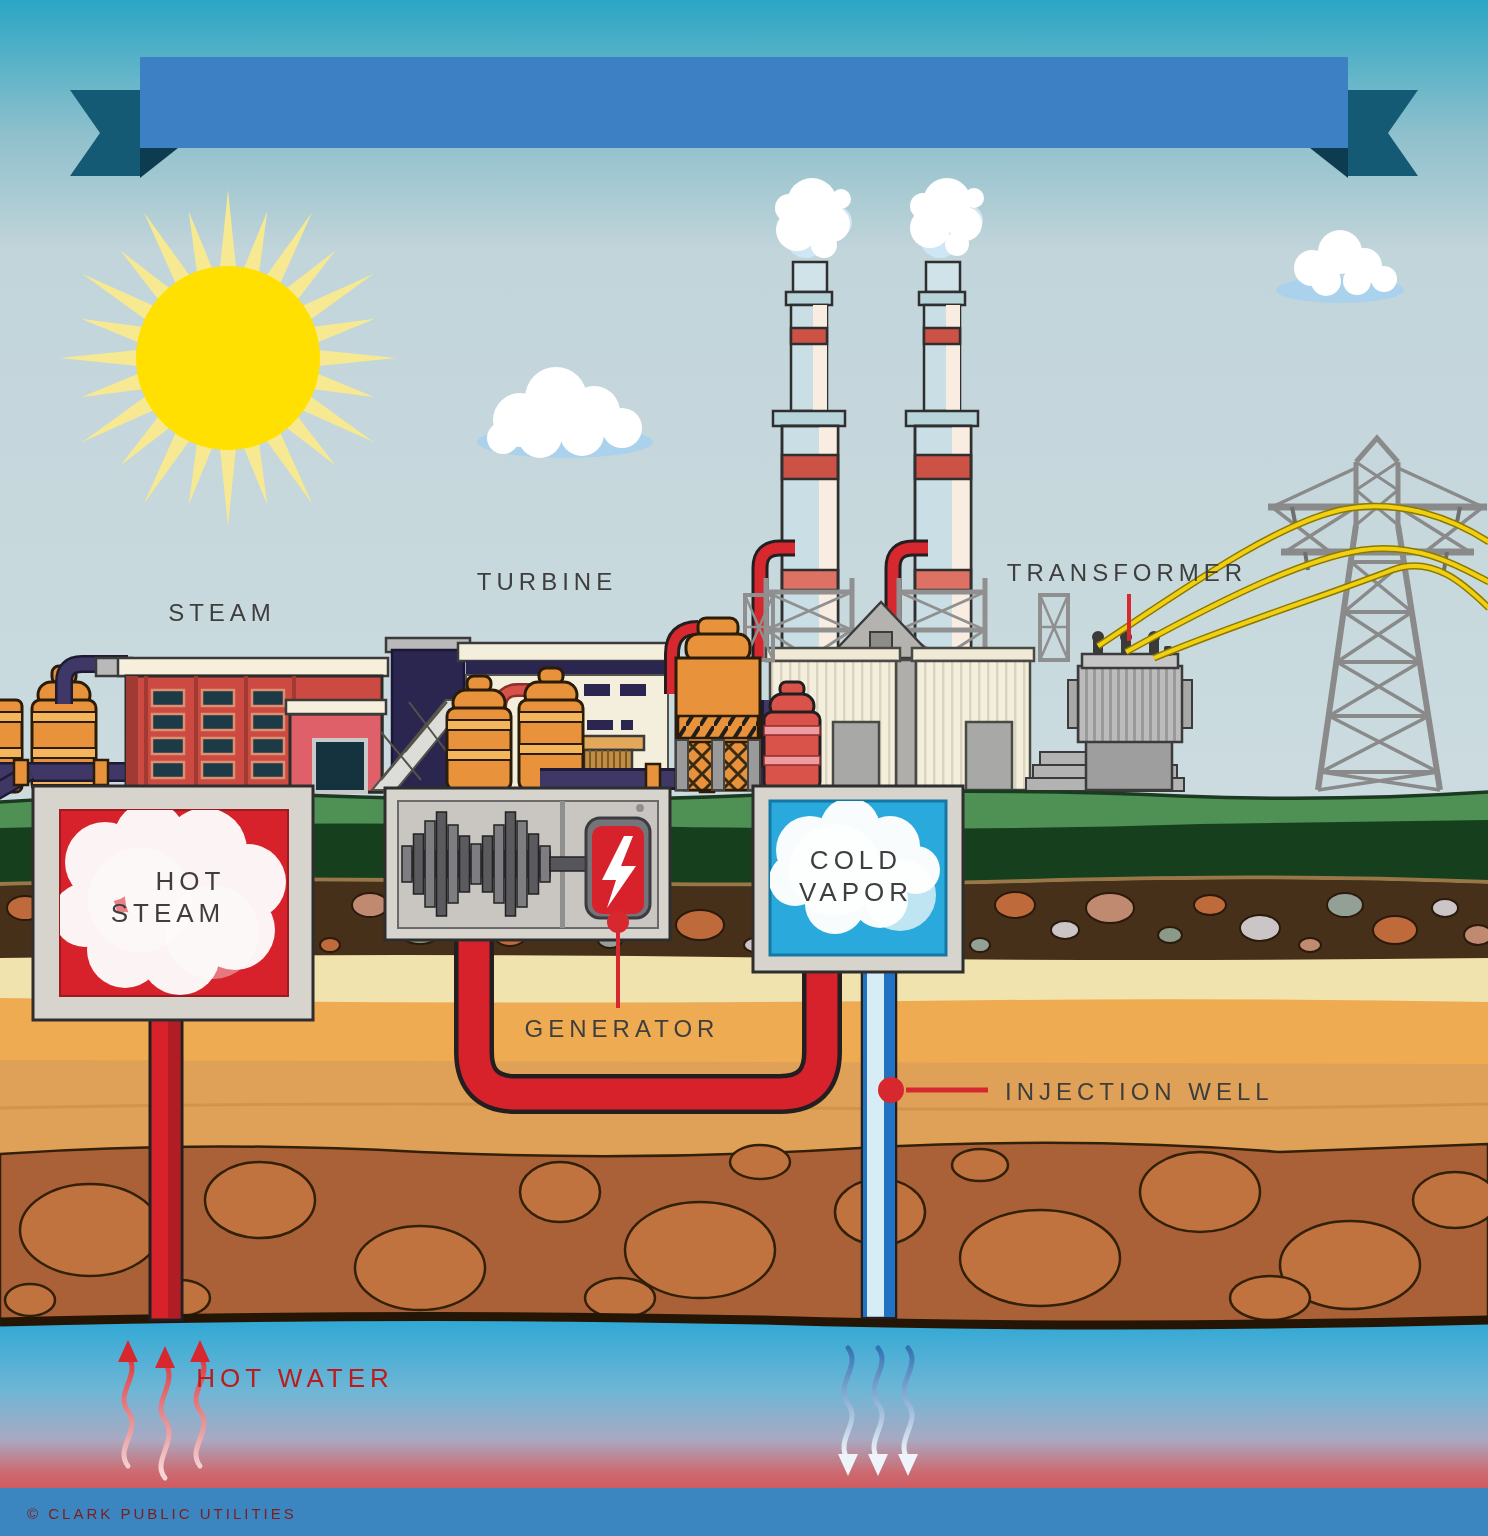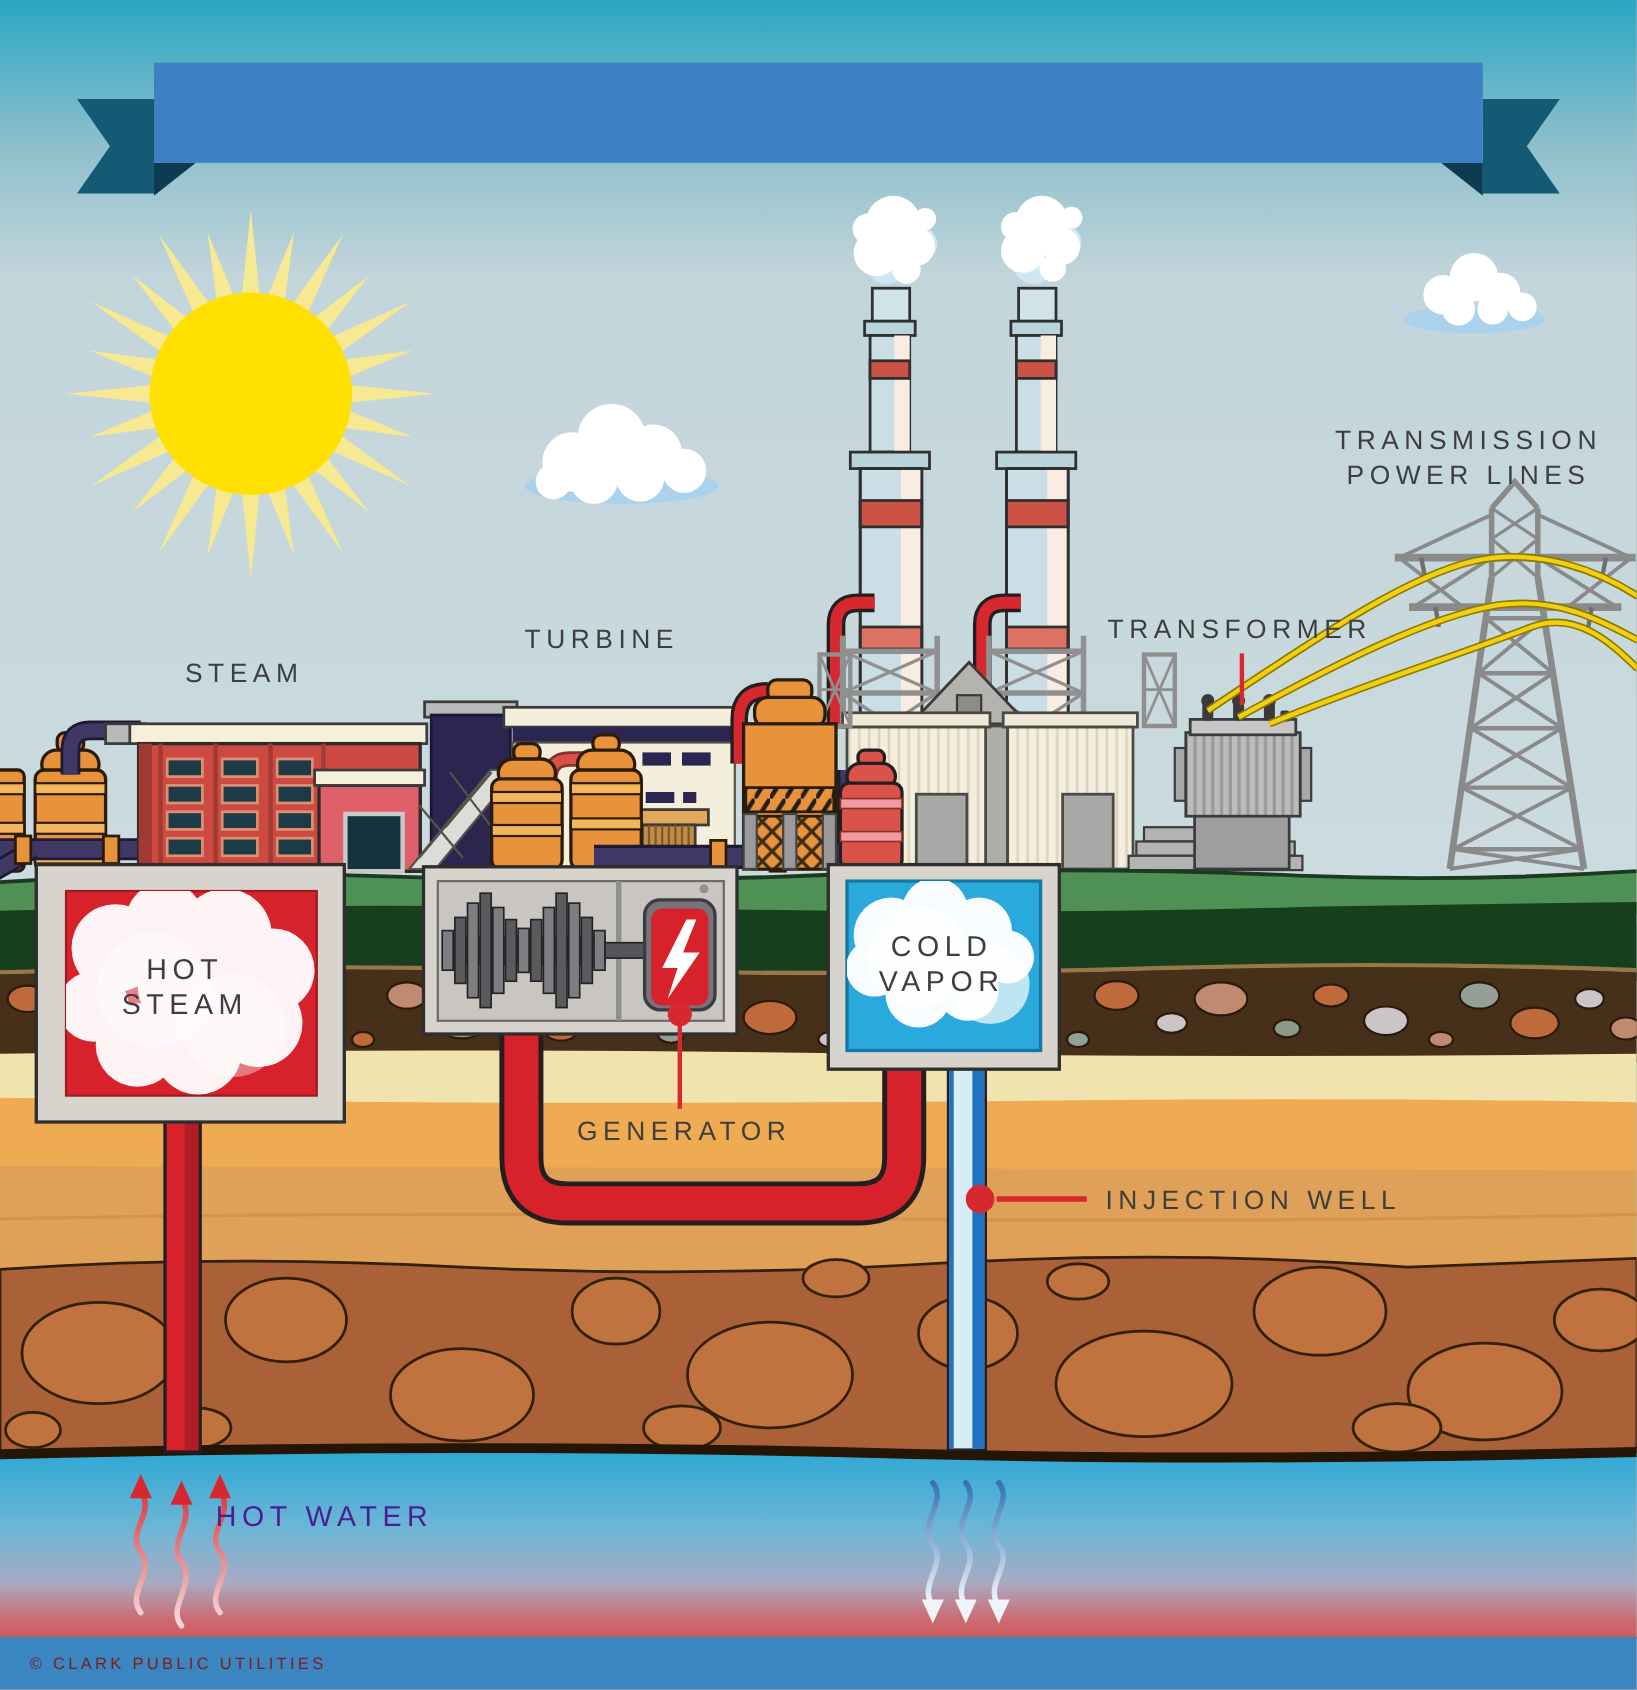--- a/index.html
+++ b/index.html
@@ -7,21 +7,21 @@
     --footer-blue:#3b86c0; --title-white:#ffffff;
   }
   html,body{margin:0;padding:0;background:#7a7a7a;}
   .stage{position:relative;width:1488px;height:1536px;overflow:hidden;
          background:#cadade;font-family:"Liberation Sans",sans-serif;}
   .scene{position:absolute;left:0;top:0;}
   .lbl{position:absolute;transform:translate(-50%,-50%);color:var(--label-gray);
        font-size:24px;letter-spacing:5px;white-space:nowrap;text-align:center;line-height:32px;}
   .lbl-title{position:absolute;transform:translate(-50%,-50%);color:var(--title-white);
        font-size:44px;font-weight:bold;letter-spacing:9px;white-space:nowrap;}
-  .lbl-white{color:#4c1d95;}
+  .lbl-white{color:#b91c1c;}
   .lbl-box{font-size:26px;letter-spacing:5px;}
   .lbl-left{transform:translate(0,-50%);text-align:right;}
   .lbl-footer{position:absolute;transform:translate(0,-50%);color:#7f1d1d;
        font-size:15px;letter-spacing:3px;white-space:nowrap;}
 </style>
 </head>
 <body>
 
 <div class="stage">
 
@@ -555,30 +555,26 @@
     <polygon points="1348,90 1418,90 1388,133 1418,176 1348,176" fill="#155a74"></polygon>
     <polygon points="140,148 178,148 140,178" fill="#0d3c50"></polygon>
     <polygon points="1348,148 1310,148 1348,178" fill="#0d3c50"></polygon>
     <rect x="140" y="57" width="1208" height="91" fill="#3d80c3"></rect>
   </g>
 </svg>
 
 
 <div class="lbl" style="left:222px;top:613px;">STEAM</div>
 <div class="lbl" style="left:547px;top:582px;">TURBINE</div>
-<div class="lbl" style="left:1335px;top:417px;">
-  <div>TRANSMISSION</div>
-  <div>POWER LINES</div>
-</div>
 <div class="lbl" style="left:1127px;top:573px;">TRANSFORMER</div>
 <div class="lbl" style="left:622px;top:1029px;">GENERATOR</div>
 <div class="lbl lbl-left" style="left:1005px;top:1092px;">INJECTION WELL</div>
 <div class="lbl lbl-white" style="left:295px;top:1378px;font-size:26px;">HOT WATER</div>
 
-<div class="lbl lbl-box" style="left:168px;top:897px;">
+<div class="lbl lbl-box" style="left:168px;top:897px;text-align:right;">
   <div>HOT</div>
   <div>STEAM</div>
 </div>
 <div class="lbl lbl-box" style="left:856px;top:876px;">
   <div>COLD</div>
   <div>VAPOR</div>
 </div>
 
 <div class="lbl-footer" style="left:27px;top:1513px;">© CLARK PUBLIC UTILITIES</div>
 

